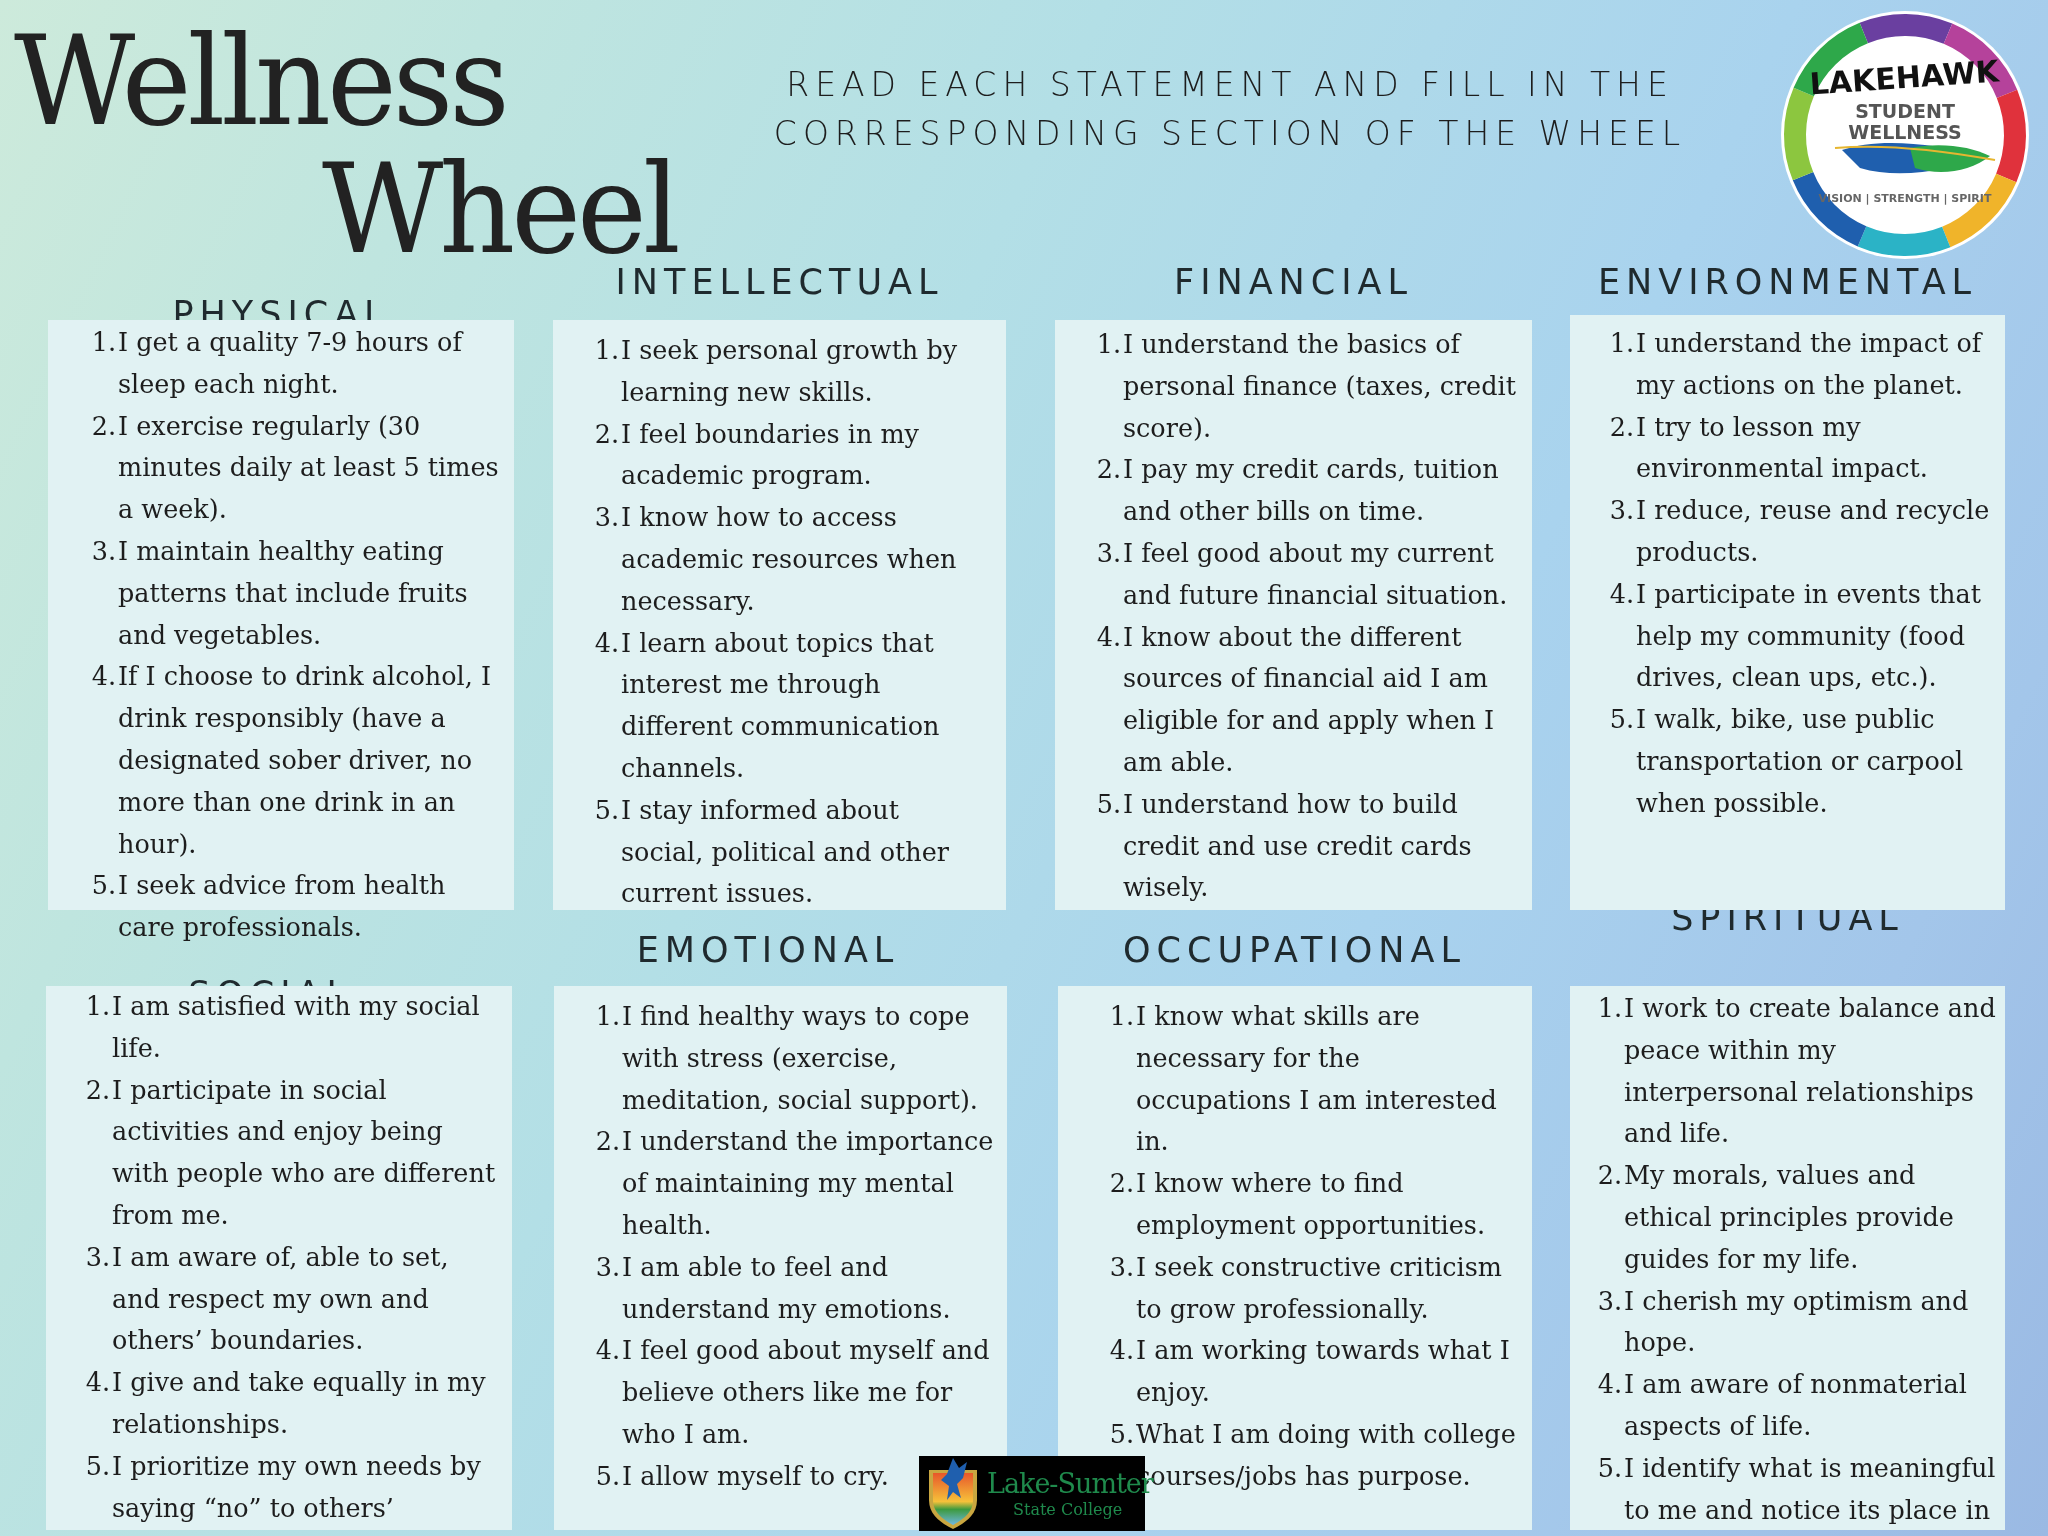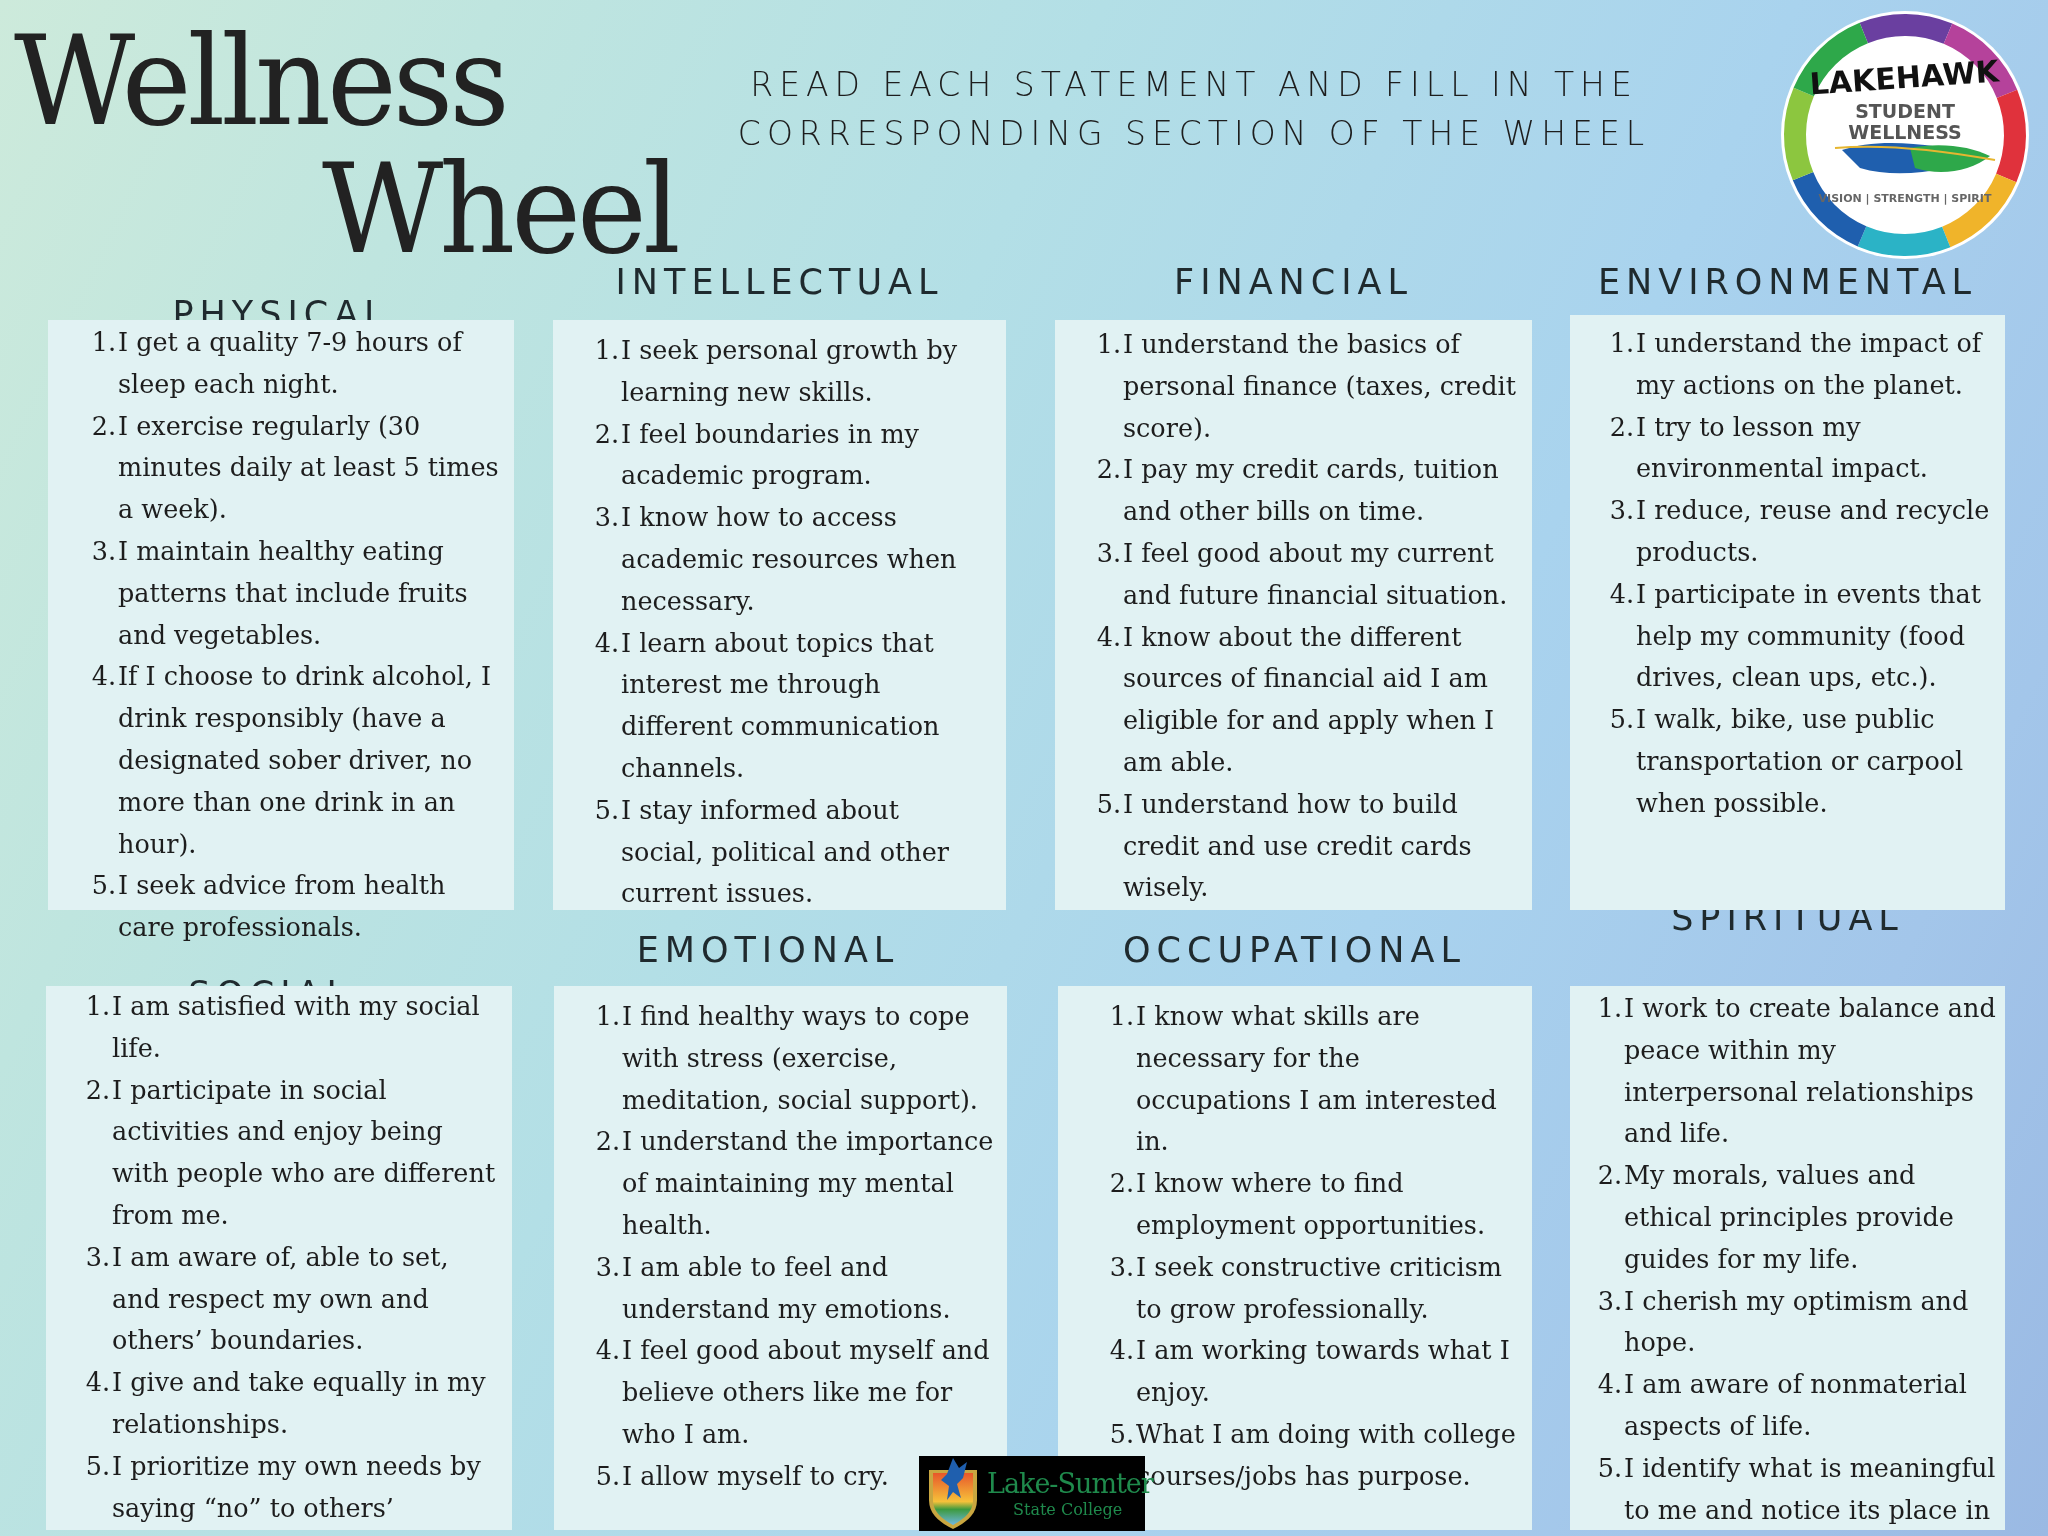--- a/index.html
+++ b/index.html
@@ -9,21 +9,21 @@
     font-family: "DejaVu Serif", serif;
     color: #1e1e1e;
   }
   .title-line {
     position: absolute; font-family: "DejaVu Serif", serif; font-weight: normal;
     color: #222; letter-spacing: -4px; line-height: 1;
   }
   #title1 { left: 14px; top: 22px; font-size: 118px; transform: scaleY(1.05); }
   #title2 { left: 322px; top: 150px; font-size: 118px; transform: scaleY(1.05); }
   .instructions {
-    position: absolute; left: 684px; top: 60px; width: 1020px; text-align: center;
+    position: absolute; left: 720px; top: 60px; width: 1020px; text-align: center;
     font-family: "DejaVu Sans", sans-serif; font-weight: 300; font-size: 33px;
     letter-spacing: 6px; line-height: 49px; color: #1d1d1d;
   }
   .instructions div { white-space: nowrap; }
   .logo {
     position: absolute; left: 1780px; top: 10px; width: 250px; height: 250px;
   }
   .section-title {
     position: absolute; font-family: "DejaVu Sans", sans-serif; font-size: 35px;
     letter-spacing: 6px; color: #1f2a2e; text-align: center; white-space: nowrap;

